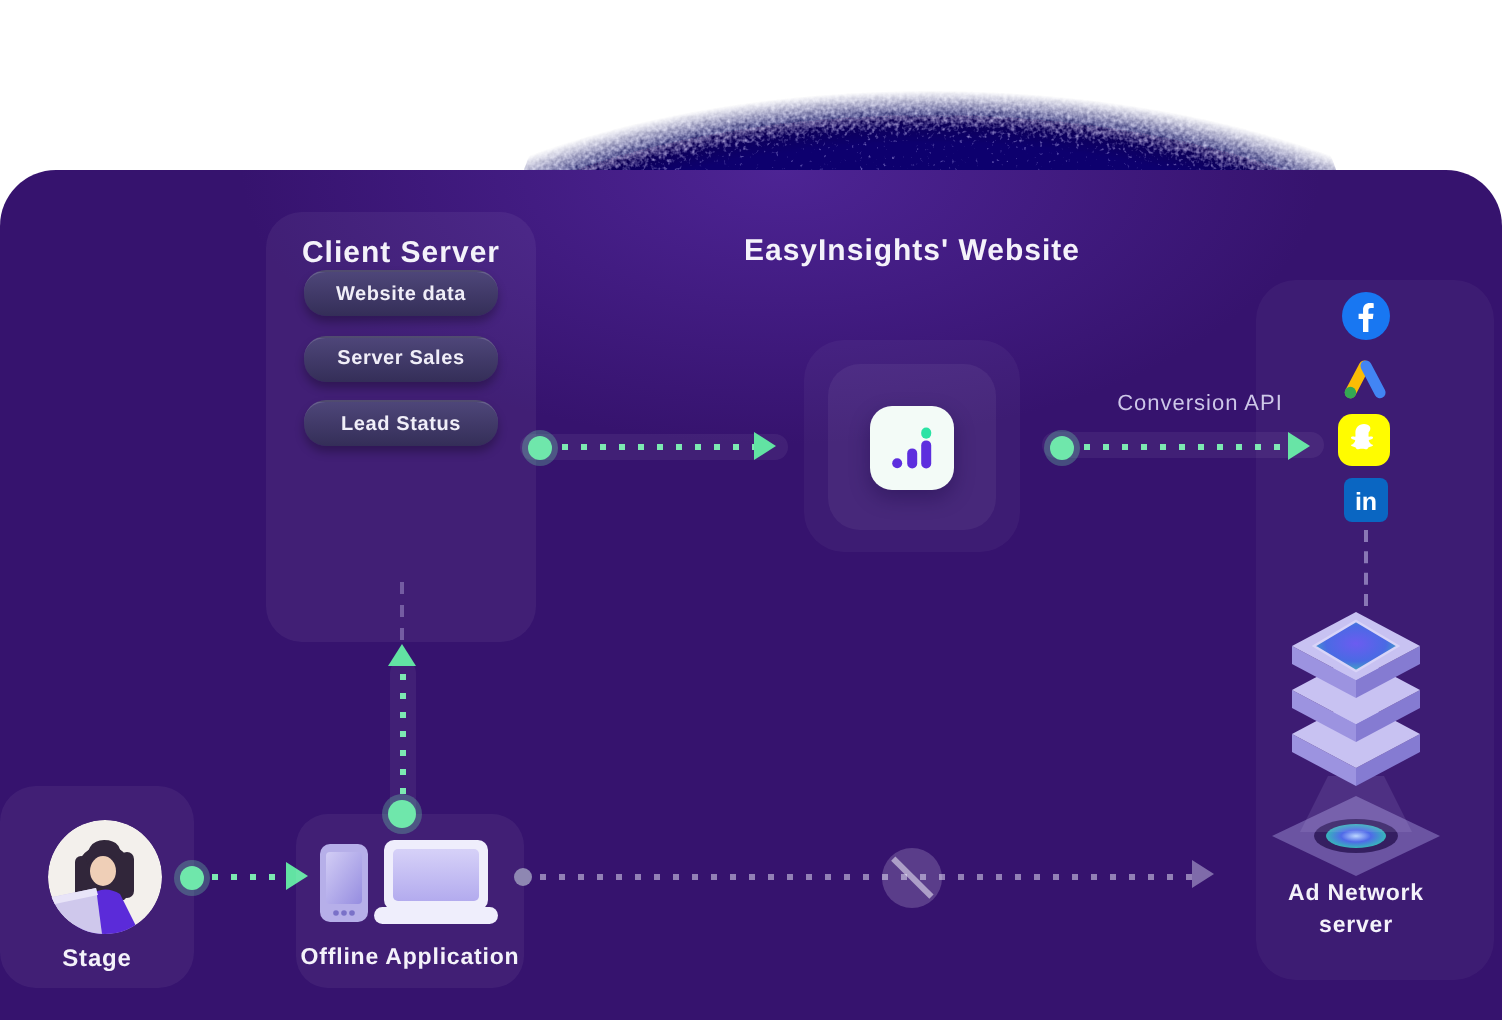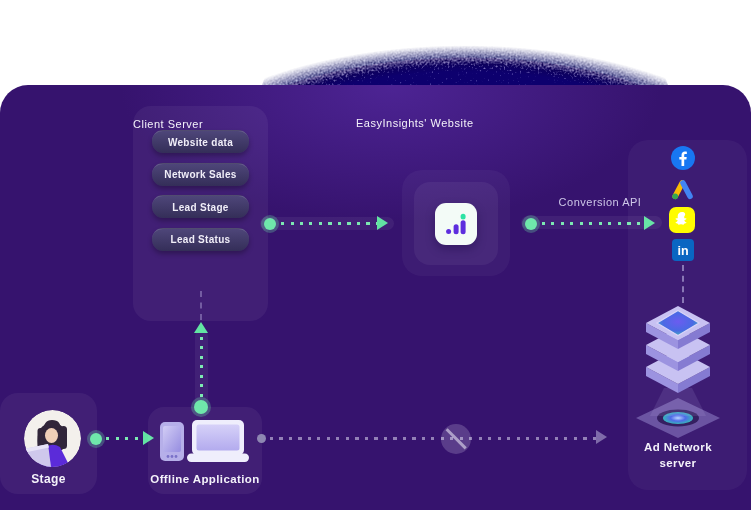--- a/index.html
+++ b/index.html
@@ -3,21 +3,21 @@
 <meta charset="utf-8">
 <style>
   html,body{margin:0;padding:0;background:#fff;}
   .stage{position:relative;width:751px;height:510px;background:#ffffff;overflow:hidden;
          font-family:"Liberation Sans",sans-serif;}
   .abs{position:absolute;}
   .card{left:0;top:85px;width:751px;height:425px;border-radius:28px 28px 0 0;
         background:radial-gradient(58% 52% at 52% 0%,#4d2494 0%,rgba(77,36,148,0) 62%),#36136e;}
   .panel{background:rgba(255,255,255,0.055);border-radius:18px;}
   .panel-soft{background:rgba(255,255,255,0.04);border-radius:20px;}
-  .title{color:#f4f2fa;font-weight:normal;font-size:11px;letter-spacing:.5px;text-align:left;}
+  .title{color:#f4f2fa;font-weight:bold;font-size:15px;letter-spacing:.5px;text-align:center;}
   .label{color:#f4f2fa;font-weight:bold;font-size:12px;letter-spacing:.4px;text-align:center;}
   .muted-label{color:#cdc7e8;font-weight:normal;font-size:11px;letter-spacing:.5px;text-align:center;}
   .pill{width:97px;height:22px;margin:0 auto 9.5px auto;border-radius:11px;
         background:linear-gradient(180deg,#4e4679 0%,#342e58 100%);
         border-top:1px solid rgba(255,255,255,0.14);box-shadow:0 3px 5px rgba(0,0,0,0.28);
         color:#f0eef8;font-size:10px;font-weight:bold;letter-spacing:.3px;
         display:flex;align-items:center;justify-content:center;}
   .track-h{background:rgba(255,255,255,0.06);border-radius:7px;height:13px;}
   .track-v{background:rgba(255,255,255,0.06);border-radius:7px;width:13px;}
   .dots-h{height:3px;background-image:repeating-linear-gradient(90deg,currentColor 0 3px,transparent 3px 9.5px);}
@@ -57,22 +57,21 @@
       <ellipse cx="215" cy="98" rx="205" ry="94" fill="url(#bg1)" filter="url(#speck)"></ellipse>
     </svg>
   </div>
 
   <div class="abs card"></div>
 
   <div class="abs panel" style="left:133px;top:106px;width:135px;height:215px;">
     <div class="title" style="margin-top:12px;">Client Server</div>
     <div style="">
       <div class="pill">Website data</div>
-      <div class="pill">Network Sales</div>
-      <div class="pill">Lead Stage</div>
+      <div class="pill">Server Sales</div>
       <div class="pill">Lead Status</div>
     </div>
   </div>
   <div class="abs dash-v" style="left:200px;top:291px;height:29px;"></div>
 
   <div class="abs track-h" style="left:260px;top:217px;width:134px;"></div>
   <div class="abs sdot" style="left:264px;top:218px;width:12px;height:12px;"></div>
   <div class="abs dots-h" style="left:281px;top:222px;width:96px;color:#7ce9b2;"></div>
   <div class="abs arr-r" style="left:377px;top:216px;color:#62e3a3;"></div>
 

